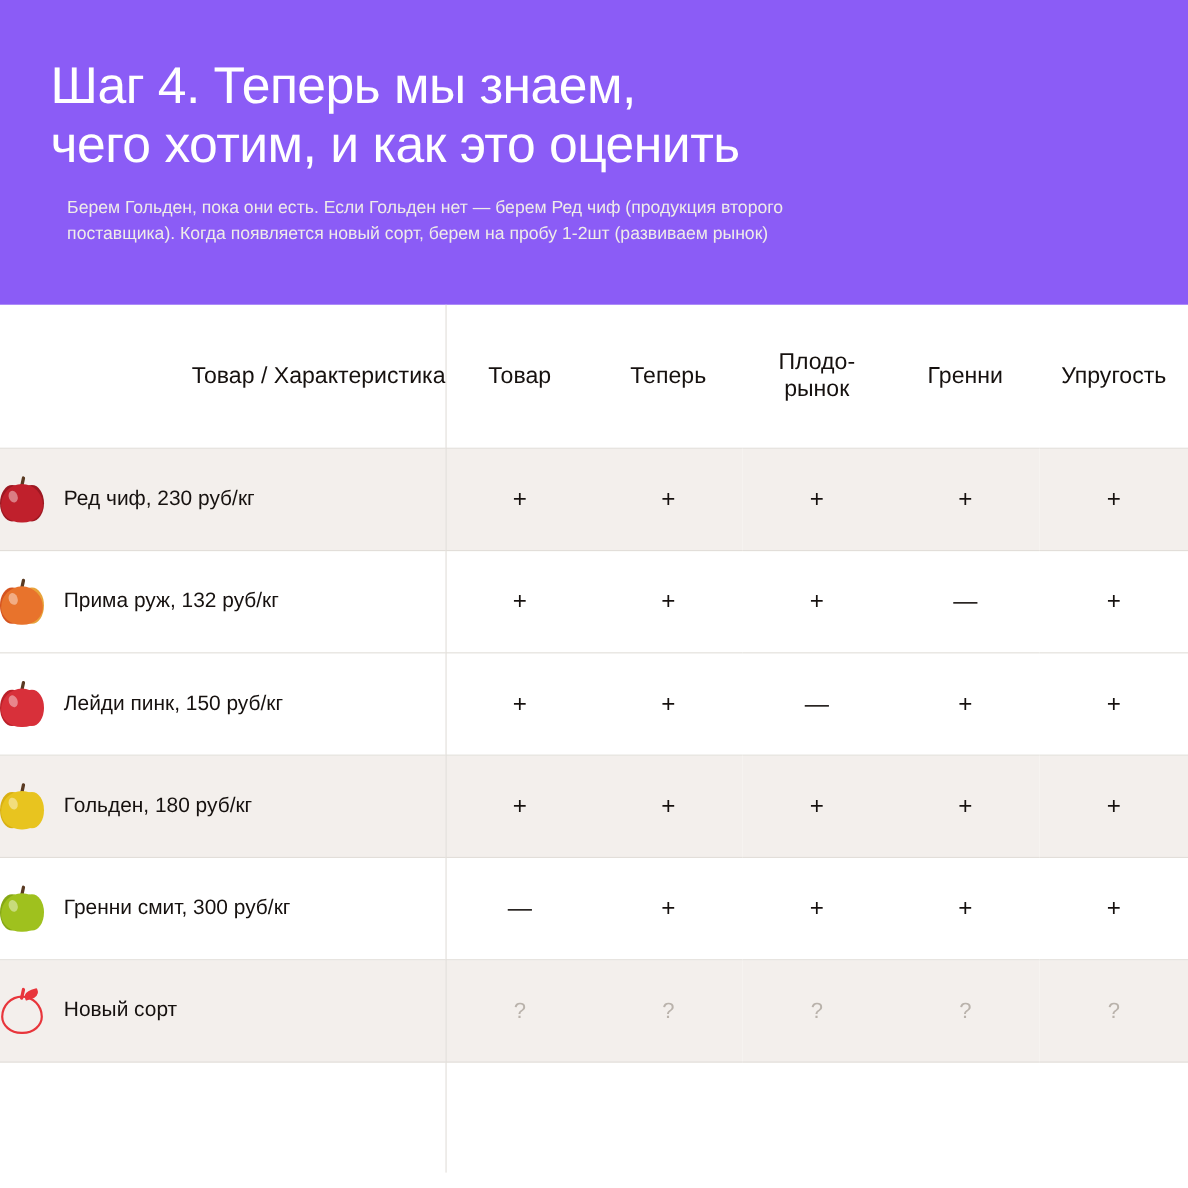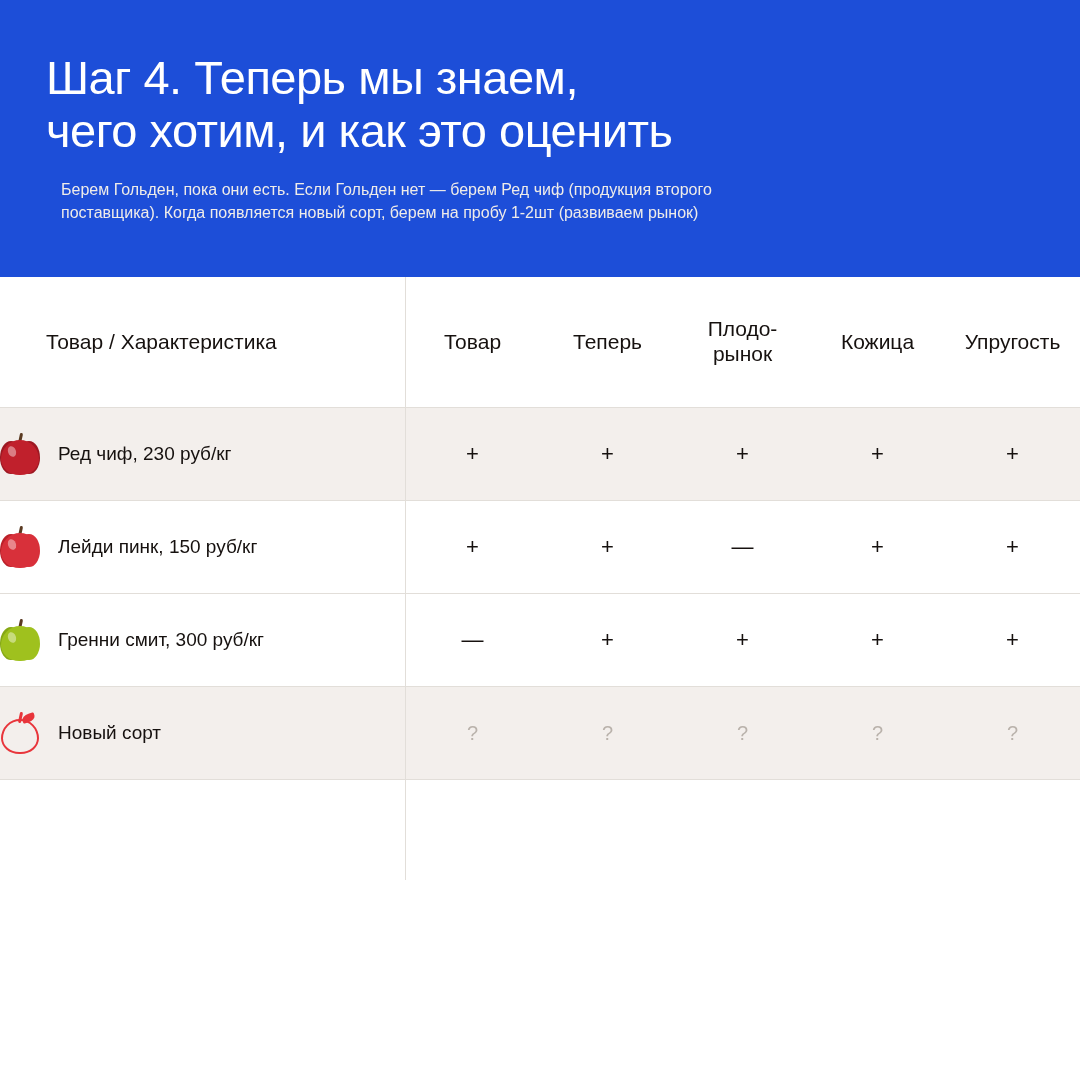--- a/index.html
+++ b/index.html
@@ -10,21 +10,21 @@
     width: 1080px;
     height: 1080px;
     background: #ffffff;
     font-family: "Liberation Sans", sans-serif;
     color: #16110f;
     overflow: hidden;
   }
 
   
   .header {
-    background: #1d4ed8;
+    background: #8b5cf6;
     color: #ffffff;
     padding: 52px 46px 30px 46px;
     box-sizing: border-box;
     height: 277px;
   }
   .header-title {
     font-size: 47px;
     line-height: 1.12;
     font-weight: 400;
     letter-spacing: -0.5px;
@@ -62,21 +62,21 @@
 
   thead th {
     height: 130px;
     font-weight: 400;
     font-size: 21px;
     color: #16110f;
     text-align: center;
     vertical-align: middle;
   }
   thead th.head-name {
-    text-align: left;
+    text-align: right;
     padding-left: 46px;
     font-size: 21px;
   }
   thead th .hw {
     display: block;
     line-height: 1.18;
     white-space: pre-line;
   }
 
   tbody tr { height: 93px; }
@@ -208,21 +208,21 @@
           <span class="hw">Товар</span>
         </th>
         <th>
           <span class="hw">Теперь</span>
         </th>
         <th>
           <span class="hw">Плодо-
 рынок</span>
         </th>
         <th>
-          <span class="hw">Кожица</span>
+          <span class="hw">Гренни</span>
         </th>
         <th>
           <span class="hw">Упругость</span>
         </th>
       </tr>
     </thead>
     <tbody>
 
       <tr class="shaded">
         <td class="cell-name">
@@ -237,20 +237,39 @@
             <span class="name-label">Ред чиф, 230 руб/кг</span>
           </div>
         </td>
         <td class="cell-mark">+</td>
         <td class="cell-mark">+</td>
         <td class="cell-mark">+</td>
         <td class="cell-mark">+</td>
         <td class="cell-mark">+</td>
       </tr>
 
+      <tr>
+        <td class="cell-name">
+          <div class="name-inner">
+            <span class="apple">
+              <span class="stem"></span>
+              <span class="lobe l" style="background:#d4531f"></span>
+              <span class="lobe r" style="background:#e8a33a"></span>
+              <span class="body" style="background:#e8732c"></span>
+              <span class="gloss"></span>
+            </span>
+            <span class="name-label">Прима руж, 132 руб/кг</span>
+          </div>
+        </td>
+        <td class="cell-mark">+</td>
+        <td class="cell-mark">+</td>
+        <td class="cell-mark">+</td>
+        <td class="cell-mark">—</td>
+        <td class="cell-mark">+</td>
+      </tr>
 
       <tr>
         <td class="cell-name">
           <div class="name-inner">
             <span class="apple">
               <span class="stem"></span>
               <span class="lobe l" style="background:#bb2029"></span>
               <span class="lobe r" style="background:#d8303a"></span>
               <span class="body" style="background:#d8303a"></span>
               <span class="gloss"></span>
@@ -258,20 +277,39 @@
             <span class="name-label">Лейди пинк, 150 руб/кг</span>
           </div>
         </td>
         <td class="cell-mark">+</td>
         <td class="cell-mark">+</td>
         <td class="cell-mark">—</td>
         <td class="cell-mark">+</td>
         <td class="cell-mark">+</td>
       </tr>
 
+      <tr class="shaded">
+        <td class="cell-name">
+          <div class="name-inner">
+            <span class="apple">
+              <span class="stem"></span>
+              <span class="lobe l" style="background:#d9b013"></span>
+              <span class="lobe r" style="background:#e8c41f"></span>
+              <span class="body" style="background:#e8c41f"></span>
+              <span class="gloss"></span>
+            </span>
+            <span class="name-label">Гольден, 180 руб/кг</span>
+          </div>
+        </td>
+        <td class="cell-mark">+</td>
+        <td class="cell-mark">+</td>
+        <td class="cell-mark">+</td>
+        <td class="cell-mark">+</td>
+        <td class="cell-mark">+</td>
+      </tr>
 
       <tr>
         <td class="cell-name">
           <div class="name-inner">
             <span class="apple">
               <span class="stem"></span>
               <span class="lobe l" style="background:#86a815"></span>
               <span class="lobe r" style="background:#9fc11e"></span>
               <span class="body" style="background:#9fc11e"></span>
               <span class="gloss"></span>

